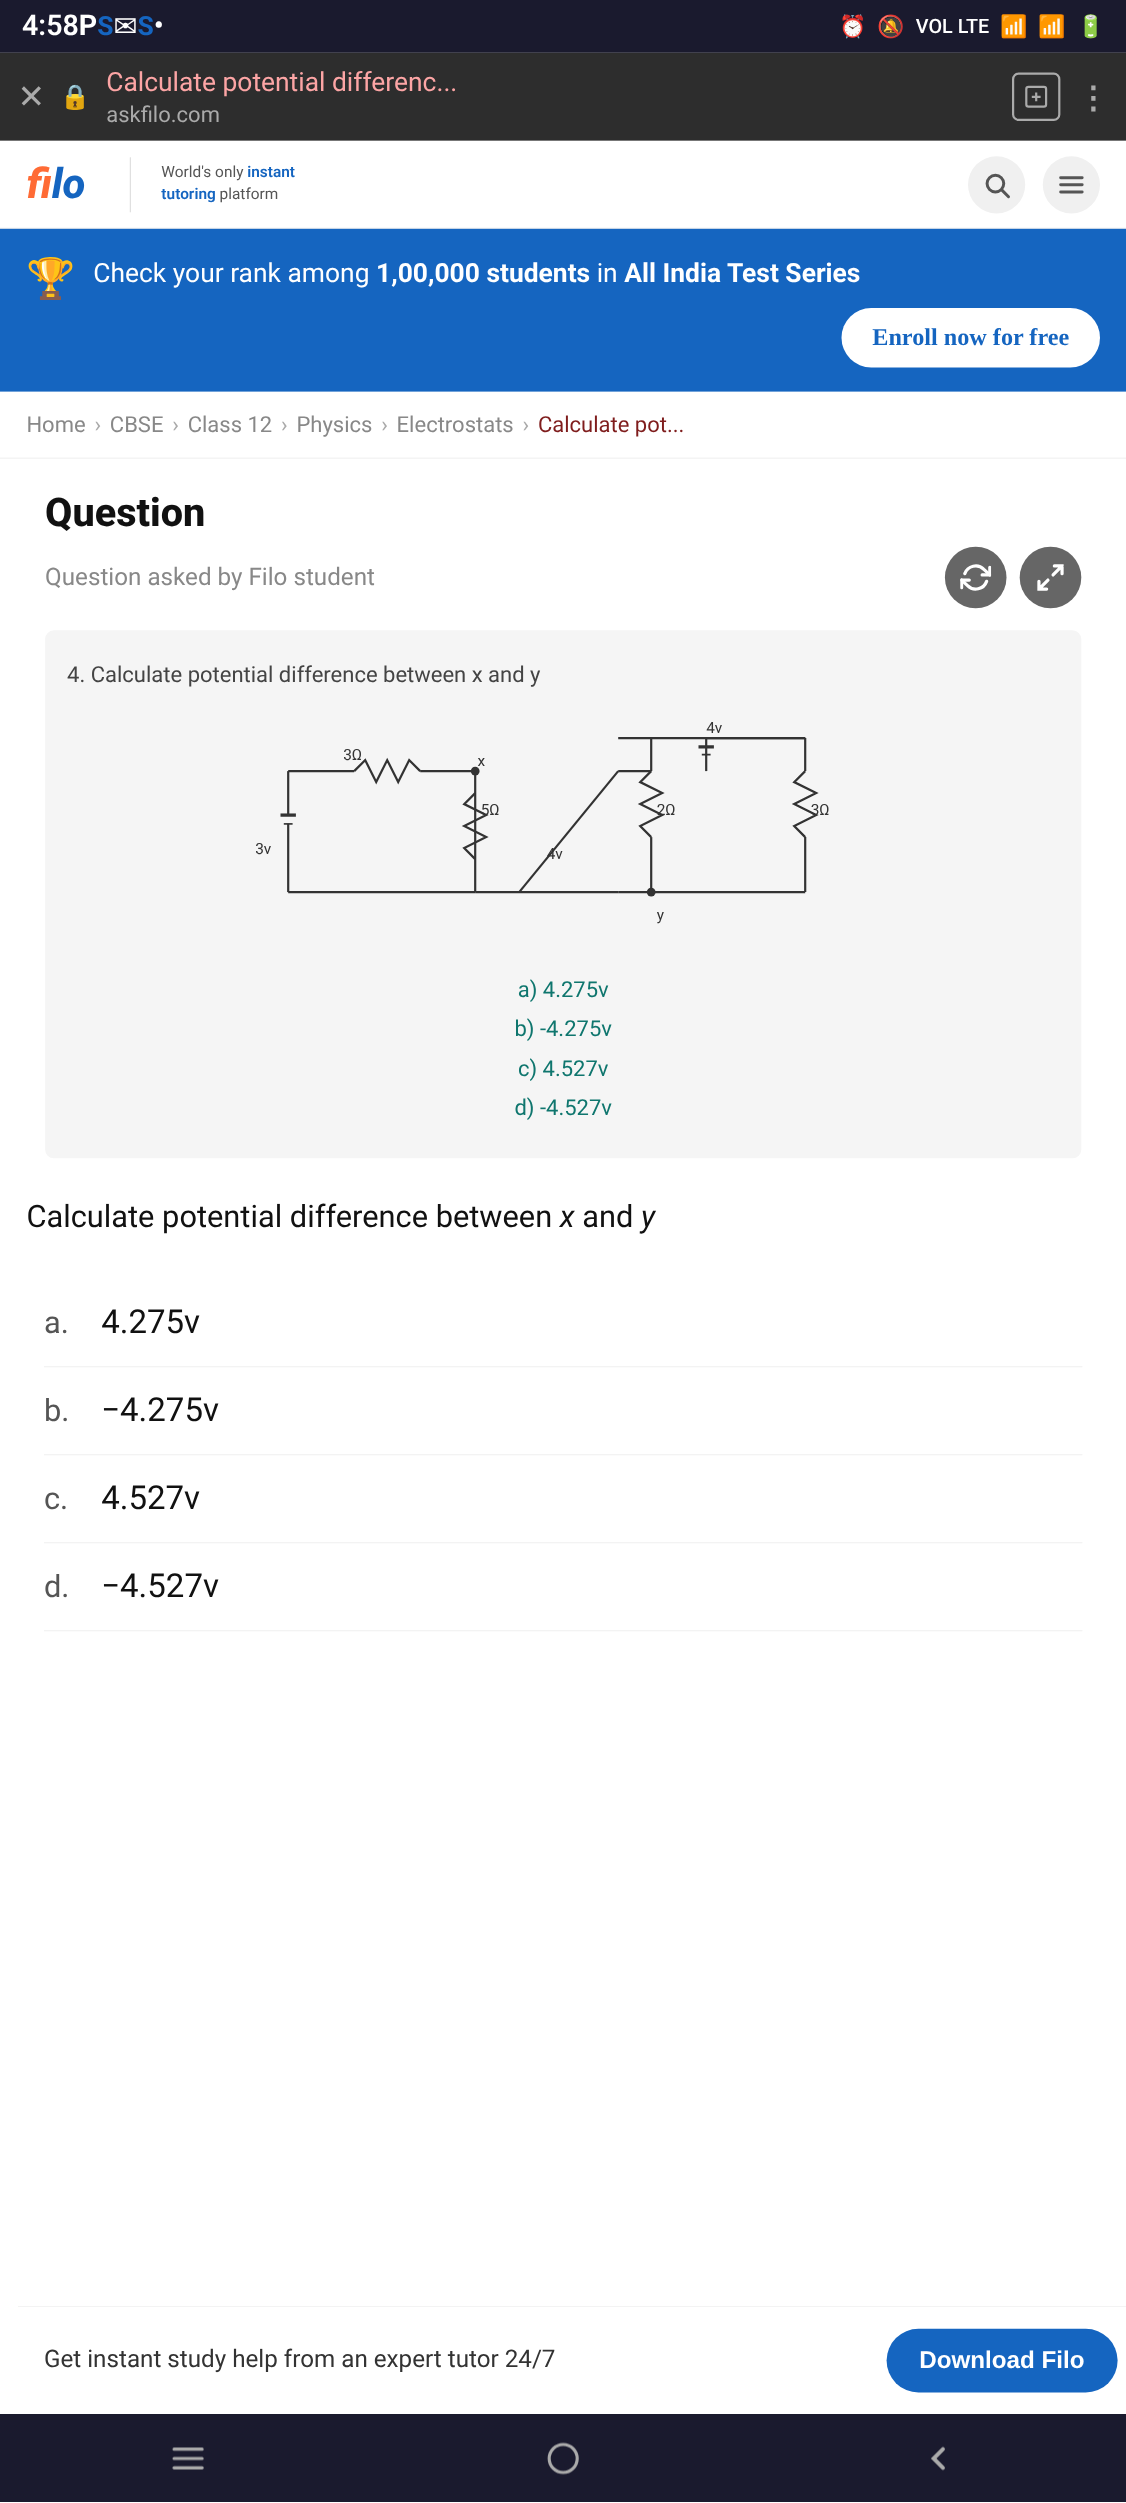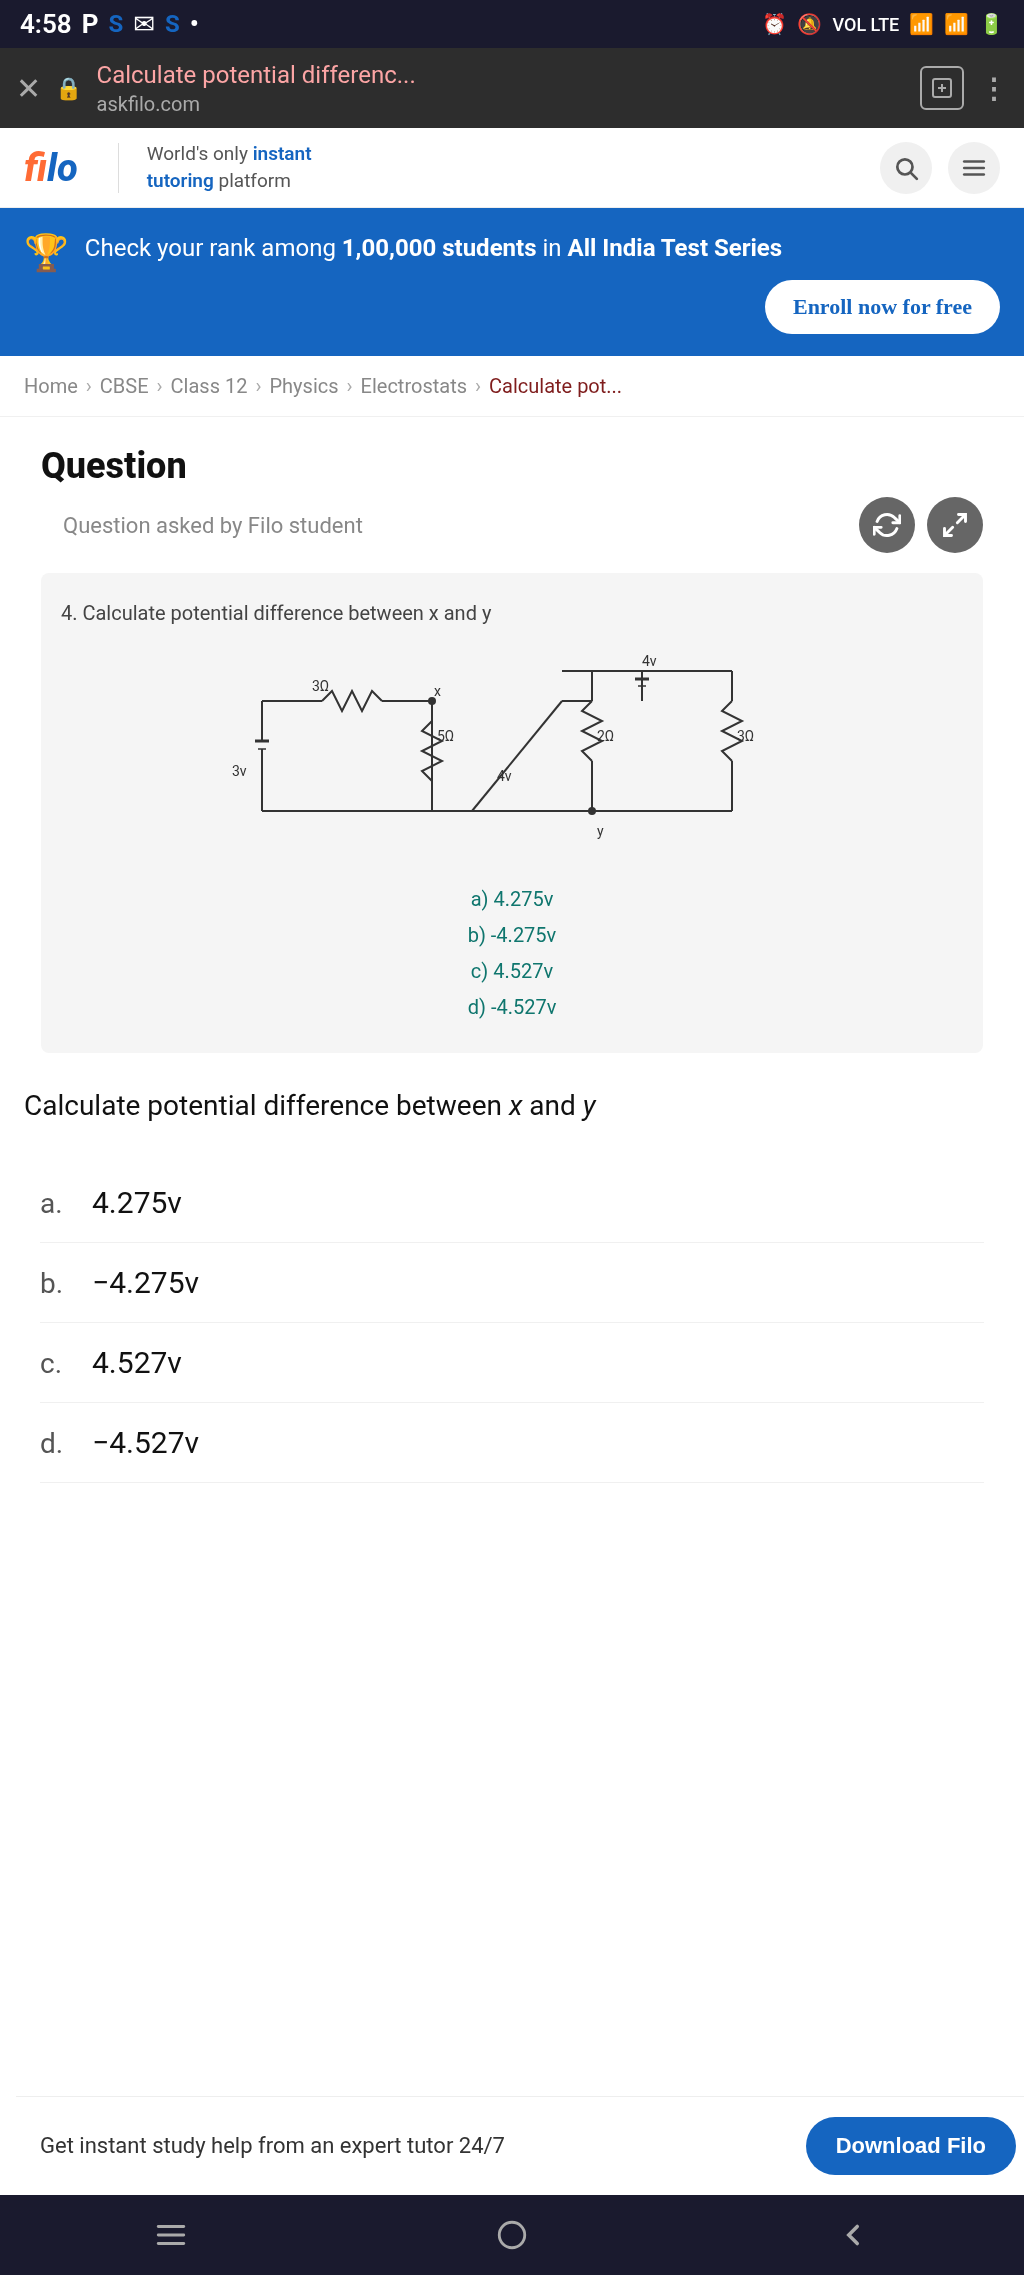--- a/index.html
+++ b/index.html
@@ -18,21 +18,21 @@
       background: #1a1a2e;
       color: #fff;
       height: 48px;
       display: flex;
       align-items: center;
       justify-content: space-between;
       padding: 0 20px;
       font-size: 26px;
       font-weight: 500;
     }
-    .status-left { display: flex; align-items: center; gap: 10px; }
+    .status-left { display: flex; align-items: center; }
     .status-time { font-size: 26px; font-weight: 600; }
     .status-p { color: #fff; font-weight: bold; }
     .status-s1 { color: #1565c0; font-weight: bold; font-size: 24px; }
     .status-msg { color: #fff; }
     .status-s2 { color: #1565c0; font-weight: bold; font-size: 24px; }
     .status-dot { color: #fff; }
     .status-right { display: flex; align-items: center; gap: 10px; font-size: 20px; }
 
     
     .browser-bar {
@@ -109,21 +109,21 @@
       margin-right: 12px;
     }
     .filo-logo span { color: #ff6b35; }
     .filo-divider {
       width: 1px;
       height: 50px;
       background: #ddd;
       margin: 0 12px;
     }
     .filo-tagline {
-      font-size: 19px;
+      font-size: 14px;
       color: #555;
       line-height: 1.4;
     }
     .filo-tagline .instant { color: #1565c0; font-weight: 600; }
     .filo-tagline .tutoring { color: #1565c0; font-weight: 600; }
     .filo-header-actions {
       margin-left: auto;
       display: flex;
       align-items: center;
       gap: 16px;
@@ -201,21 +201,20 @@
       font-size: 36px;
       font-weight: 800;
       color: #111;
       margin-bottom: 10px;
     }
     .question-meta-row {
       display: flex;
       align-items: center;
       justify-content: space-between;
       margin-bottom: 20px;
-      margin-left: 22px;
     }
     .question-meta {
       font-size: 22px;
       color: #888;
     }
     .question-actions {
       display: flex;
       gap: 12px;
     }
     .q-action-btn {

